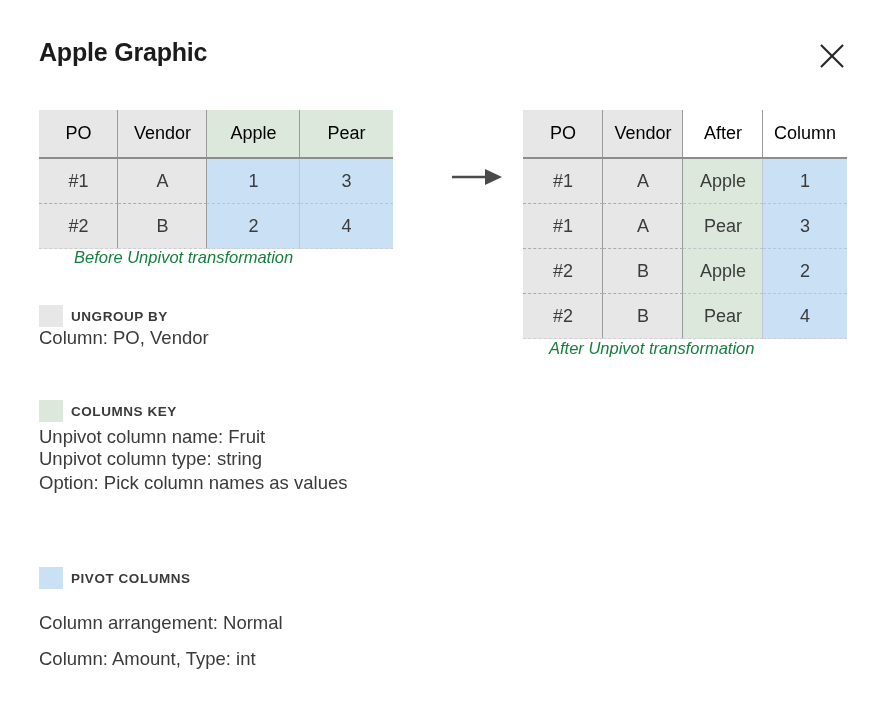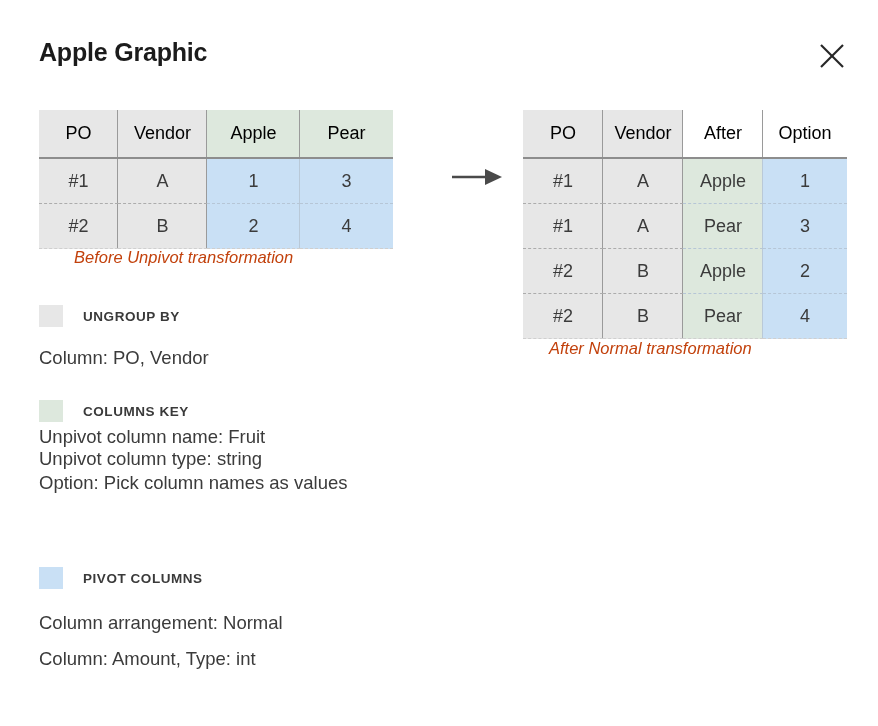--- a/index.html
+++ b/index.html
@@ -81,21 +81,21 @@
   .hdr-bottom { border-bottom: 2px solid #8d8d8d; }
   .row-dash   { border-bottom: 1px dashed #acacac; }
   .row-dash-lite { border-bottom: 1px dashed #b6c6d6; }
   .tbl-bottom { border-bottom: 1px dashed #cfcfcf; }
 
   
   .table-caption {
     position: absolute;
     font-style: italic;
     font-size: 16.5px;
-    color: #c2410c;
+    color: #15803d;
     white-space: nowrap;
   }
 
   
   #transform-arrow {
     position: absolute;
     left: 452px;
     top: 166px;
     width: 52px;
     height: 22px;
@@ -107,21 +107,21 @@
     display: flex;
     align-items: center;
     height: 22px;
   }
   .legend-swatch {
     width: 24px;
     height: 22px;
     flex: 0 0 24px;
   }
   .legend-title {
-    margin-left: 20px;
+    margin-left: 8px;
     font-size: 13.5px;
     font-weight: bold;
     letter-spacing: 0.55px;
     color: #3a3a3a;
   }
   .legend-line {
     font-size: 18.5px;
     color: #3b3b3b;
     white-space: nowrap;
   }
@@ -185,21 +185,21 @@
     <col style="width:80px">
       <col style="width:80px">
     <col style="width:80px">
       <col style="width:84px">
   </colgroup>
   <thead>
     <tr>
       <th class="fill-grey vsep-right hdr-bottom">PO</th>
       <th class="fill-grey vsep-right hdr-bottom">Vendor</th>
       <th class="fill-white vsep-right hdr-bottom">After</th>
-      <th class="fill-white hdr-bottom">Option</th>
+      <th class="fill-white hdr-bottom">Column</th>
     </tr>
   </thead>
   <tbody>
     <tr>
       <td class="fill-grey vsep-right row-dash">#1</td>
       <td class="fill-grey vsep-right row-dash">A</td>
       <td class="fill-green vsep-right-lite row-dash-lite">Apple</td>
       <td class="fill-blue row-dash-lite">1</td>
     </tr>
     <tr>
@@ -216,28 +216,28 @@
     </tr>
     <tr>
       <td class="fill-grey vsep-right tbl-bottom">#2</td>
       <td class="fill-grey vsep-right tbl-bottom">B</td>
       <td class="fill-green vsep-right-lite tbl-bottom">Pear</td>
       <td class="fill-blue tbl-bottom">4</td>
     </tr>
   </tbody>
 </table>
 
-<div class="table-caption" style="left:549px; top:339px;">After Normal transformation</div>
+<div class="table-caption" style="left:549px; top:339px;">After Unpivot transformation</div>
 
 <div class="legend-block" style="top:305px;">
   <div class="legend-head">
     <span class="legend-swatch" style="background:#e7e7e7;"></span>
     <span class="legend-title">UNGROUP BY</span>
   </div>
-  <div class="legend-line" style="margin-top:20px;">Column: PO, Vendor</div>
+  <div class="legend-line" style="margin-top:0;">Column: PO, Vendor</div>
 </div>
 
 <div class="legend-block" style="top:400px;">
   <div class="legend-head">
     <span class="legend-swatch" style="background:#dde8dd;"></span>
     <span class="legend-title">COLUMNS KEY</span>
   </div>
   <div class="legend-line" style="margin-top:4px;">Unpivot column name: Fruit</div>
   <div class="legend-line" style="margin-top:0;">Unpivot column type: string</div>
   <div class="legend-line" style="margin-top:2px;">Option: Pick column names as values</div>

